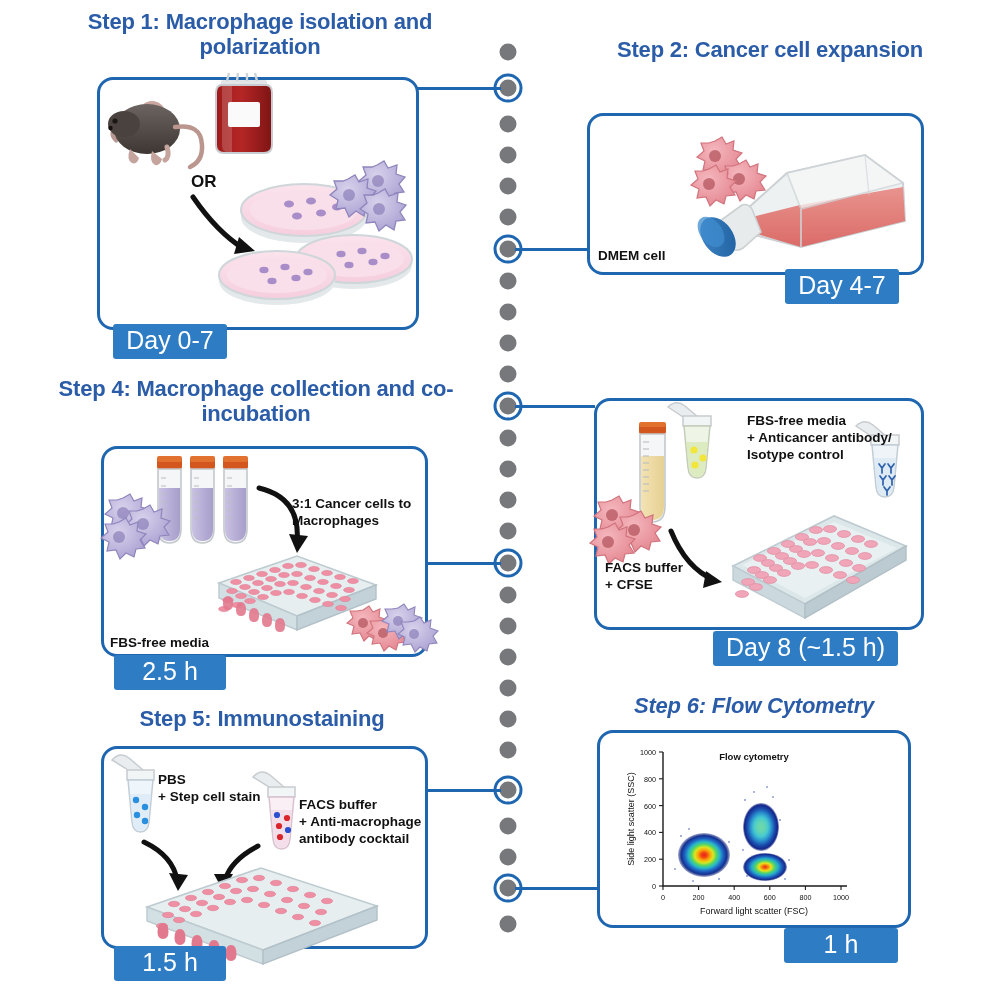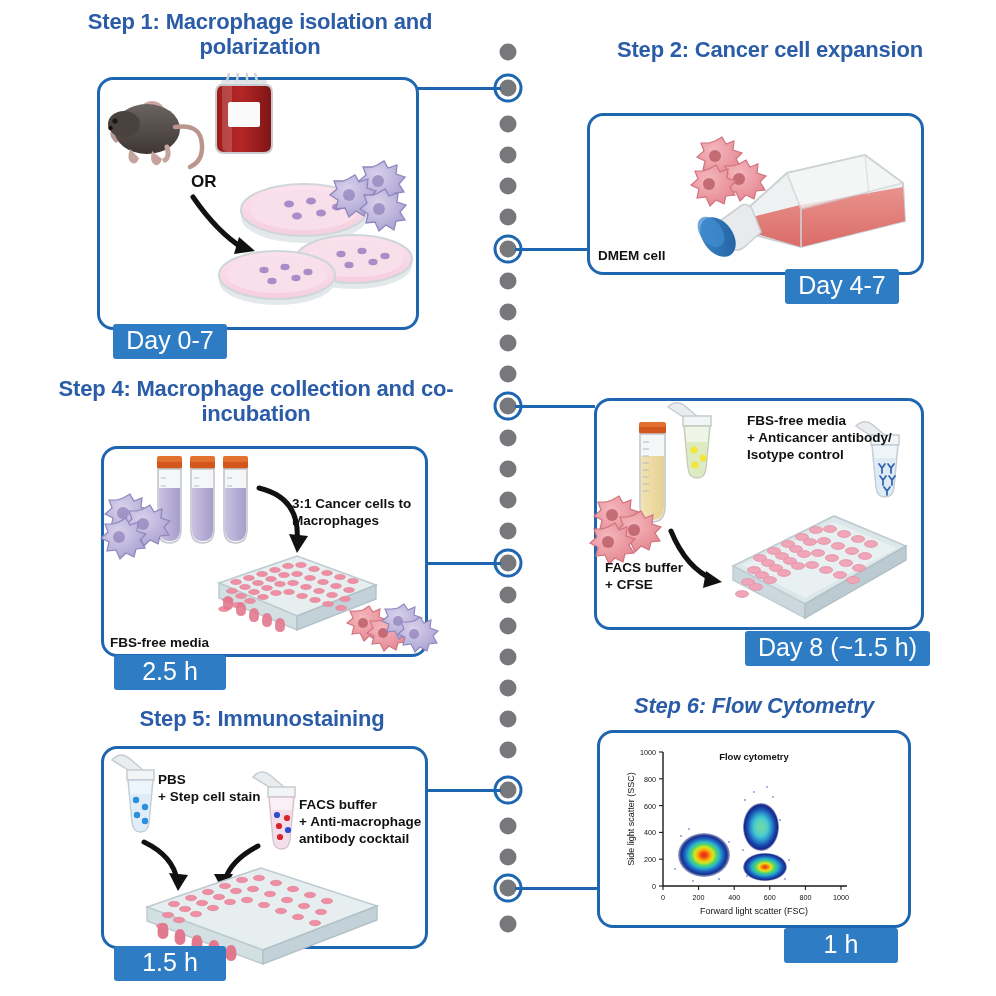--- a/index.html
+++ b/index.html
@@ -372,21 +372,21 @@
           </g>
         </g>
       </g>
     </svg>
   </div>
   <div class="cap" style="left:747px;top:413px;">FBS-free media
 + Anticancer antibody/
 Isotype control</div>
   <div class="cap" style="left:605px;top:560px;">FACS buffer
 + CFSE</div>
-  <div class="badge" style="left:713px;top:631px;width:185px;height:35px;margin-left:32px;">Day 8 (~1.5 h)</div>
+  <div class="badge" style="left:713px;top:631px;width:185px;height:35px;">Day 8 (~1.5 h)</div>
 
   <div class="step-title" style="left:56px;top:377px;width:400px;">Step 4: Macrophage
 collection and co-incubation</div>
   <div class="panel" style="left:101px;top:446px;width:327px;height:211px;"></div>
 
   <div class="svgwrap" style="left:101px;top:446px;">
     <svg width="327" height="211" viewBox="0 0 327 211">
 
       <g>
         <rect x="56" y="12" width="25" height="11" rx="2" fill="#d4561f"></rect>

